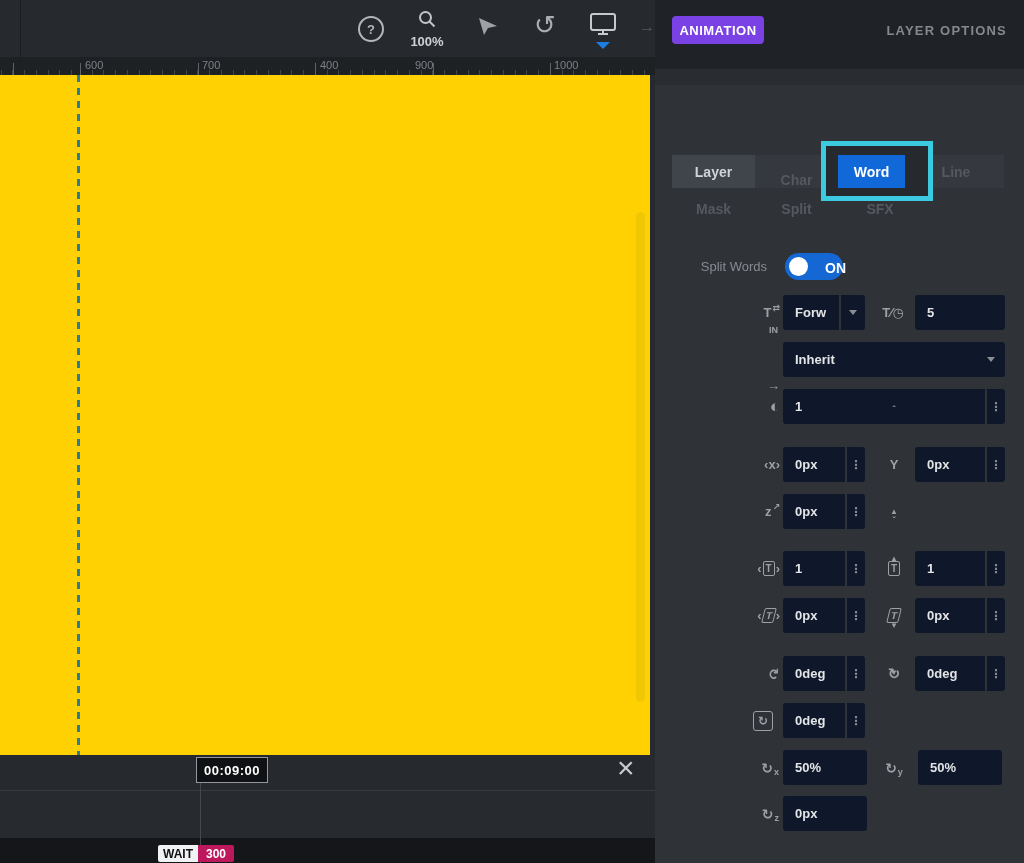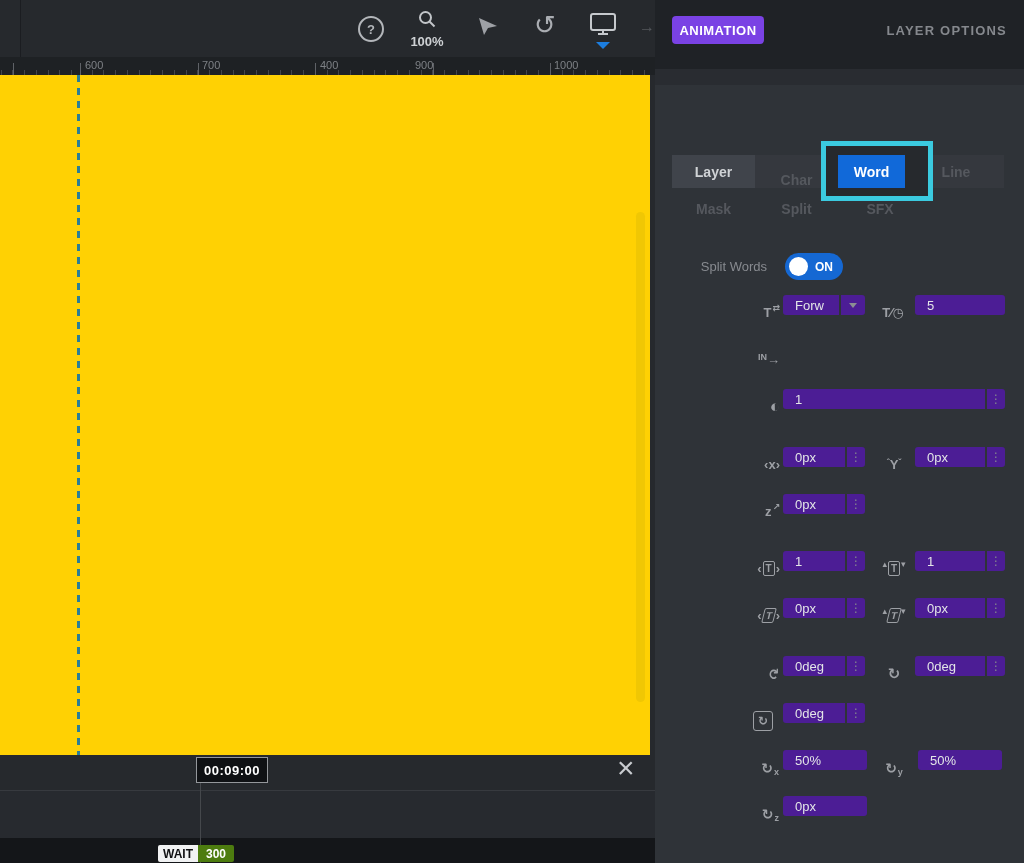--- a/index.html
+++ b/index.html
@@ -39,55 +39,55 @@
     background:repeating-linear-gradient(90deg,#4a4d52 0 1px,transparent 1px 115.5px);background-position-x:83px;}
   .tl-label{position:absolute;top:7px;color:#6e7277;font-size:12px;}
   .timecode{position:absolute;left:196px;top:757px;width:70px;height:24px;background:#0f1114;border:1px solid #94979b;
     color:#fff;font-size:13px;font-weight:bold;display:flex;align-items:center;justify-content:center;letter-spacing:.5px;}
   .tl-close{position:absolute;left:617px;top:751px;color:#c9ccd0;font-size:30px;font-weight:normal;}
   .tl-track{position:absolute;left:0;top:790px;width:655px;height:48px;background:#272a2f;border-top:1px solid #373a3f;box-sizing:border-box;}
   .tl-bottom{position:absolute;left:0;top:838px;width:655px;height:25px;background:#141619;}
   .playhead{position:absolute;left:200px;top:782px;width:1px;height:81px;background:#45484c;}
   .wait-badge{position:absolute;left:158px;top:845px;display:flex;height:17px;font-size:12px;font-weight:bold;}
   .wait-label{background:#f1f2f3;color:#101113;padding:1px 5px;border-radius:2px 0 0 2px;display:flex;align-items:center;}
-  .wait-value{background:#4d7c0f;color:#fff;padding:1px 8px;border-radius:0 2px 2px 0;display:flex;align-items:center;}
+  .wait-value{background:#be185d;color:#fff;padding:1px 8px;border-radius:0 2px 2px 0;display:flex;align-items:center;}
   
   .panel{position:absolute;left:655px;top:0;width:369px;height:863px;background:#2f3338;}
   .panel-header{position:absolute;left:0;top:0;width:369px;height:69px;background:#1f2226;}
   .animation-btn{position:absolute;left:17px;top:16px;width:92px;height:28px;background:#7a42e4;border-radius:4px;
     color:#fff;font-size:13px;font-weight:bold;letter-spacing:.5px;display:flex;align-items:center;justify-content:center;}
   .layer-options{position:absolute;right:17px;top:23px;color:#85888d;font-size:13px;font-weight:bold;letter-spacing:1.2px;}
   .pre-advanced{position:absolute;left:0;top:69px;width:369px;height:16px;background:#292c31;}
   .advanced-bar{position:absolute;left:0;top:85px;width:369px;height:44px;background:#3a3e44;}
   .advanced-bar svg{position:absolute;left:17px;top:15px;}
   .advanced-label{position:absolute;left:50px;top:13px;color:#c7cacd;font-size:14px;font-weight:bold;}
   .tabs-band{position:absolute;left:17px;top:155px;width:332px;height:33px;background:#35383e;}
   .tab{position:absolute;height:33px;display:flex;align-items:center;justify-content:center;
     font-size:14px;font-weight:bold;color:#55585e;}
   .tab.layer{background:#40444b;color:#d0d3d6;}
   .tab.word{background:#1169d9;color:#fff;z-index:3;}
   .highlight-box{position:absolute;left:166px;top:141px;width:102px;height:50px;border:5px solid #3bcadf;background:#26292d;z-index:2;}
   .splitwords-label{position:absolute;left:30px;top:259px;width:82px;text-align:right;color:#888b90;font-size:13px;}
   .toggle{position:absolute;left:130px;top:253px;width:58px;height:27px;border-radius:14px;background:#1568d3;}
   .toggle-knob{position:absolute;left:4px;top:4px;width:19px;height:19px;border-radius:50%;background:#fff;}
-  .toggle-on{position:absolute;left:30px;top:7px;color:#fff;font-size:12px;font-weight:bold;}
-  
-  .f{position:absolute;height:20px;background:#4c1d95;border-radius:3px;display:flex;align-items:stretch;
-     color:#e3e5e7;font-weight:normal;font-size:13px;}
+  .toggle-on{position:absolute;left:40px;top:7px;color:#fff;font-size:14px;font-weight:bold;}
+  
+  .f{position:absolute;height:35px;background:#0f172a;border-radius:3px;display:flex;align-items:stretch;
+     color:#e3e5e7;font-weight:bold;font-size:13px;}
   .f .val{flex:1;display:flex;align-items:center;padding-left:12px;}
   .f .dots{width:18px;border-left:2px solid #2f3338;display:flex;align-items:center;justify-content:center;
      color:#85888d;font-size:12px;}
   .f .caret-seg{width:24px;border-left:2px solid #2f3338;display:flex;align-items:center;justify-content:center;}
   .tri-down{width:0;height:0;border-left:4px solid transparent;border-right:4px solid transparent;border-top:5px solid #8b8e93;}
   .f .caret-float{position:absolute;right:10px;top:15px;}
   .picon{position:absolute;height:35px;display:flex;align-items:center;justify-content:flex-end;
      color:#9da0a5;font-weight:bold;font-size:13px;}
   .picon .sup{font-size:9px;margin-left:1px;transform:translateY(-5px);}
   .picon .sub{font-size:9px;margin-left:1px;transform:translateY(4px);}
-  .picon .stack{display:flex;flex-direction:row;line-height:7px;font-size:9px;}
+  .picon .stack{display:flex;flex-direction:column;align-items:center;line-height:7px;font-size:9px;gap:46px;}
   .picon .stack .mid{font-size:13px;line-height:12px;}
   .tbox{border:1px solid #9da0a5;border-radius:2px;padding:0 2px;font-size:10px;line-height:13px;margin:0 1px;display:inline-block;}
   .tbox.skewed{transform:skewX(-14deg);}
   .cbox{border:1px solid #9da0a5;border-radius:3px;width:18px;height:18px;display:flex;align-items:center;justify-content:center;font-size:12px;}
   .rx{display:inline-block;transform:rotate(90deg) scaleY(.85);font-size:15px;}
   .ry{display:inline-block;font-size:15px;}
   .org{font-size:14px;}
 </style>
 </head>
 <body>
@@ -185,20 +185,24 @@
     <div class="f" style="left:260px;top:295px;width:90px;">
       <div class="val">5</div>
     </div>
 
     <div class="picon" style="left:85px;top:342px;width:40px;">
       <span class="stack">
           <span>IN</span>
           <span class="mid">→</span>
         </span>
     </div>
+    <div class="f" style="left:128px;top:342px;width:222px;">
+      <div class="val">Inherit</div>
+      <div class="caret-float tri-down"></div>
+    </div>
 
     <div class="picon" style="left:85px;top:389px;width:40px;font-size:17px;">
       <span>◐</span>
     </div>
     <div class="f" style="left:128px;top:389px;width:222px;">
       <div class="val">1</div>
       <div class="dots">⋮</div>
     </div>
 
     <div class="picon" style="left:80px;top:447px;width:45px;">

